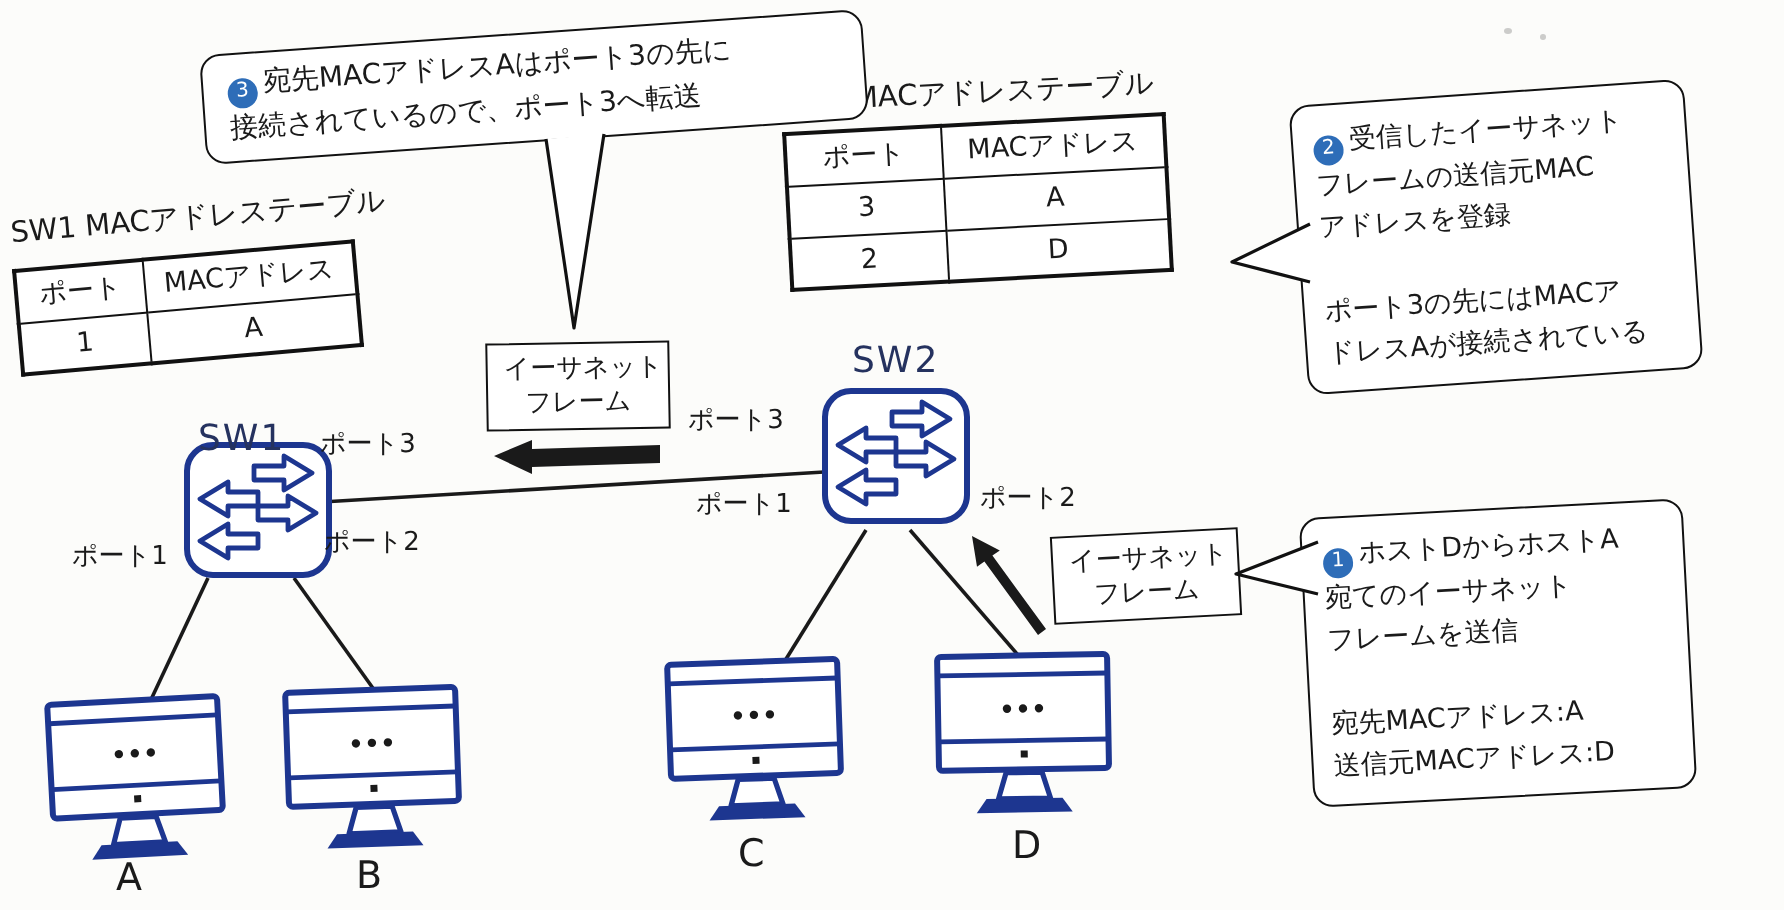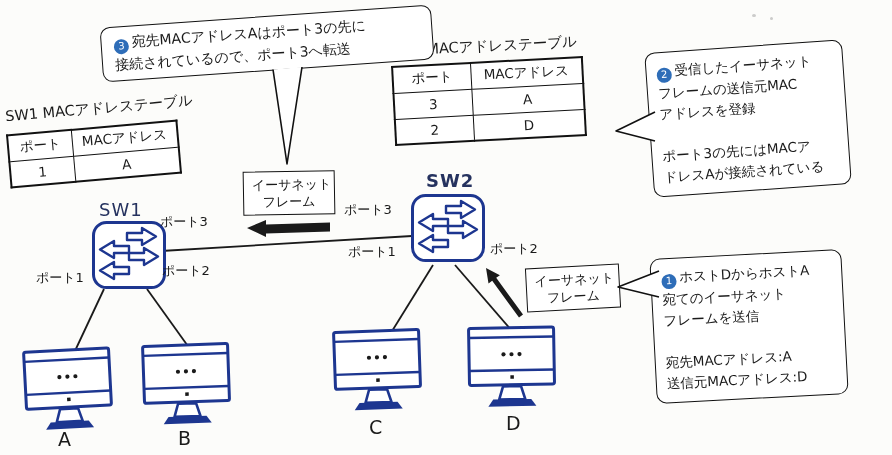--- a/index.html
+++ b/index.html
@@ -139,22 +139,22 @@
 
   <div class="frame-box" style="left:243px;top:171px;width:92px;transform:rotate(-1deg);">
     <div>イーサネット</div>
     <div>フレーム</div>
   </div>
   <div class="frame-box" style="left:526px;top:266px;width:94px;transform:rotate(-3deg);">
     <div>イーサネット</div>
     <div>フレーム</div>
   </div>
 
-  <div class="lbl sw-name" style="left:99px;top:199px;">SW1</div>
-  <div class="lbl sw-name" style="left:426px;top:170px;font-weight:bold;">SW2</div>
+  <div class="lbl sw-name" style="left:99px;top:209px;">SW1</div>
+  <div class="lbl sw-name" style="left:426px;top:170px;">SW2</div>
 
   <div class="lbl" style="left:160px;top:213px;">ポート3</div>
   <div class="lbl" style="left:162px;top:262px;">ポート2</div>
   <div class="lbl" style="left:36px;top:269px;">ポート1</div>
 
   <div class="lbl" style="left:344px;top:201px;">ポート3</div>
   <div class="lbl" style="left:348px;top:243px;">ポート1</div>
   <div class="lbl" style="left:490px;top:240px;">ポート2</div>
 
   <div class="lbl host-name" style="left:58px;top:428px;">A</div>

